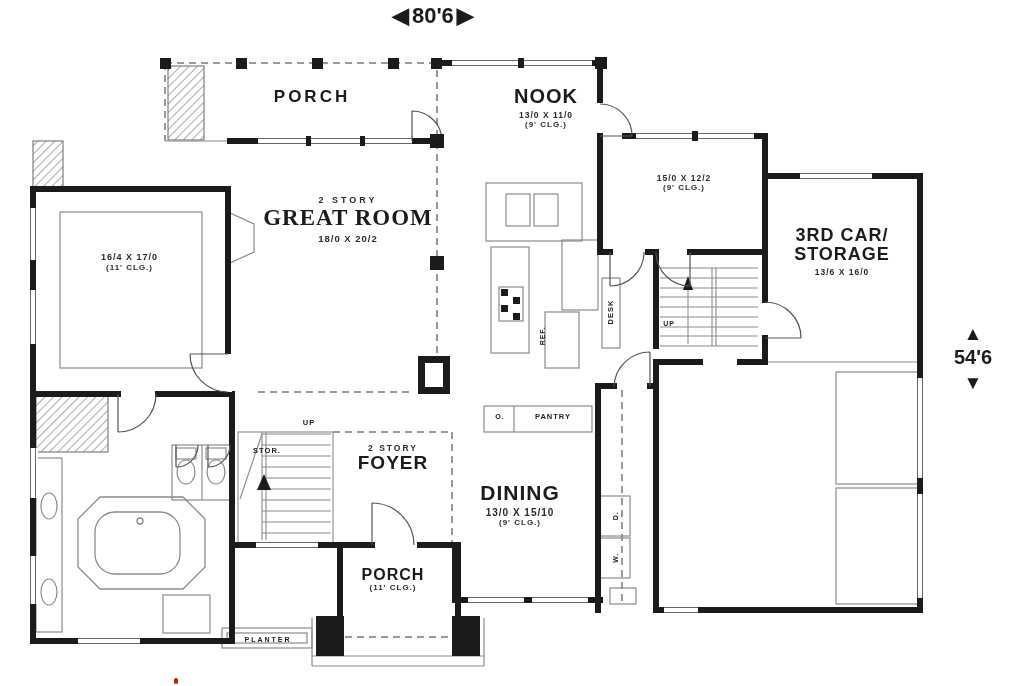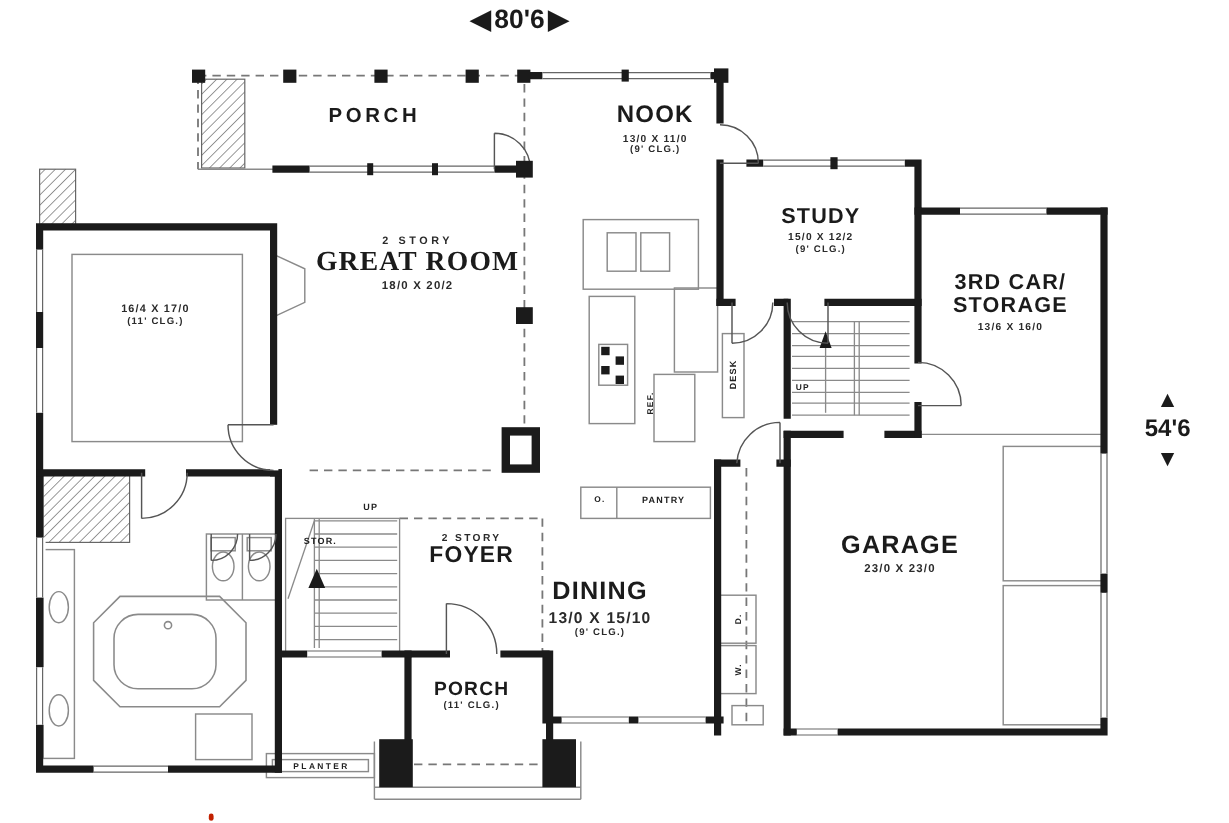--- a/index.html
+++ b/index.html
@@ -227,39 +227,34 @@
     <div class="room-title" style="font-size:23px;font-family:Liberation Serif, serif;">GREAT ROOM</div>
     <div class="room-sub" style="font-size:9.5px;">18/0 X 20/2</div>
   </div>
 
   <div class="lbl" style="left:62px;top:250px;width:135px;">
     <div class="room-sub" style="font-size:9px;">16/4 X 17/0</div>
     <div class="room-clg">(11' CLG.)</div>
   </div>
 
   <div class="lbl" style="left:610px;top:171px;width:148px;">
-    <div class="room-title" style="font-size:18px;">STUDY</div>
     <div class="room-sub">15/0 X 12/2</div>
     <div class="room-clg">(9' CLG.)</div>
   </div>
 
   <div class="lbl" style="left:772px;top:226px;width:140px;">
     <div class="room-title" style="font-size:18px;">3RD CAR/</div>
     <div class="room-title" style="font-size:18px;">STORAGE</div>
     <div class="room-sub">13/6 X 16/0</div>
   </div>
 
-  <div class="lbl" style="left:690px;top:444px;width:120px;">
-    <div class="room-title" style="font-size:21px;">GARAGE</div>
-    <div class="room-sub" style="font-size:9.5px;">23/0 X 23/0</div>
-  </div>
-
-  <div class="lbl" style="left:435px;top:482px;width:130px;">
+
+  <div class="lbl" style="left:455px;top:482px;width:130px;">
     <div class="room-title" style="font-size:21px;">DINING</div>
-    <div class="room-sub" style="font-size:13px;">13/0 X 15/10</div>
+    <div class="room-sub" style="font-size:10px;">13/0 X 15/10</div>
     <div class="room-clg">(9' CLG.)</div>
   </div>
 
   <div class="lbl" style="left:345px;top:444px;width:96px;">
     <div class="story" style="font-size:8.5px;letter-spacing:2px;">2 STORY</div>
     <div class="room-title" style="font-size:19px;">FOYER</div>
   </div>
 
   <div class="lbl" style="left:350px;top:566px;width:86px;">
     <div class="room-title" style="font-size:16px;">PORCH</div>

